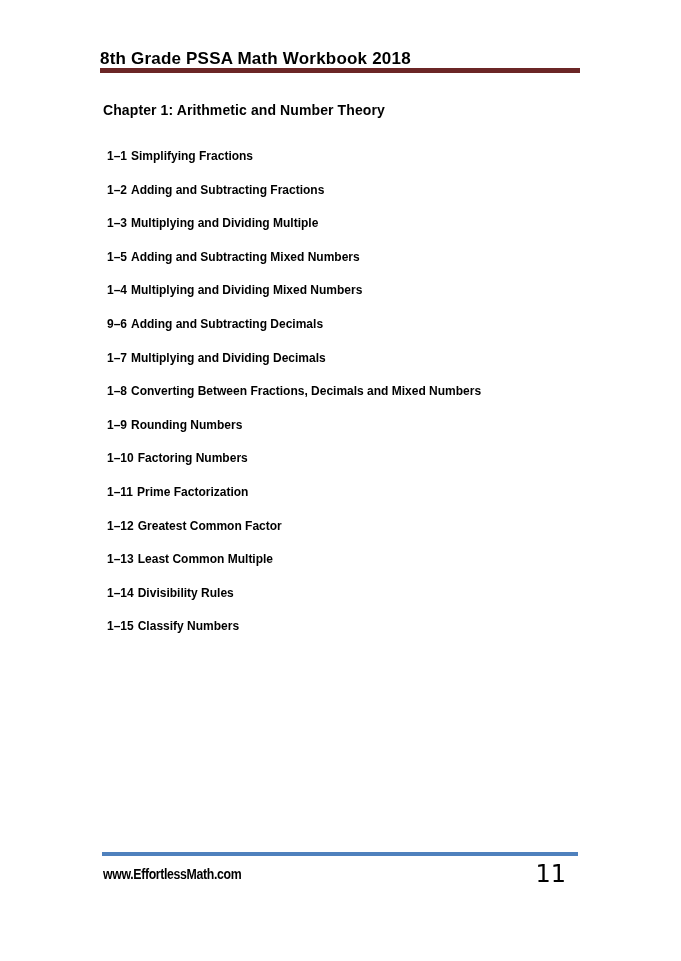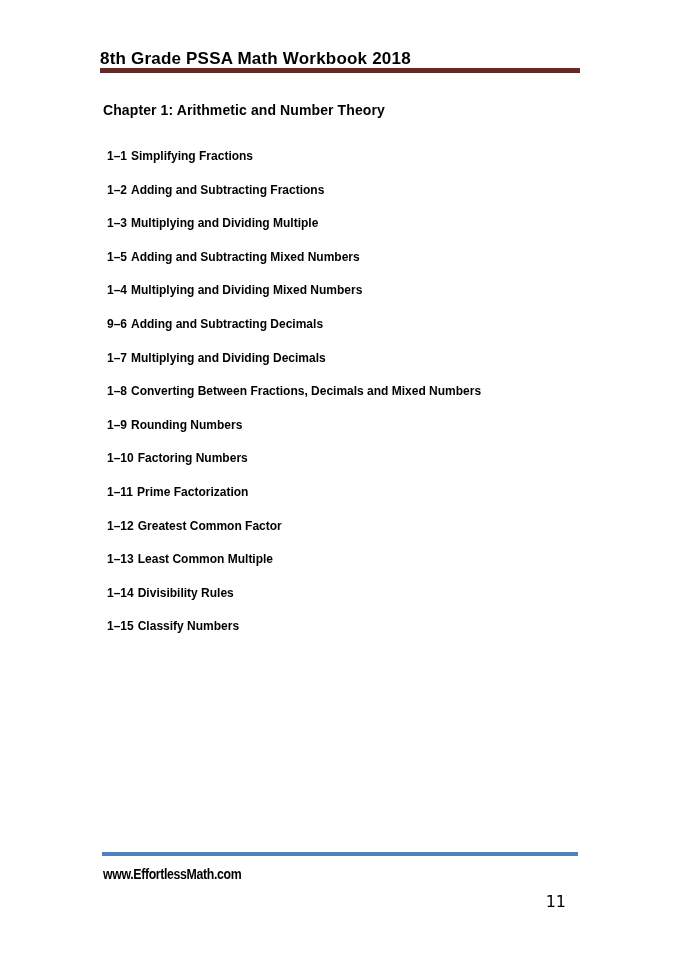--- a/index.html
+++ b/index.html
@@ -71,22 +71,22 @@
       top: 866px;
       font-size: 14px;
       font-weight: bold;
       letter-spacing: -0.4px;
       transform: scaleX(0.88);
       transform-origin: left center;
     }
     .footer-page {
       position: absolute;
       right: 115px;
-      top: 892px;
-      font-size: 16px;
+      top: 860px;
+      font-size: 24px;
       font-family: "DejaVu Sans", sans-serif;
       font-weight: normal;
     }
   </style>
 </head>
 <body>
 
 <div>
   <div class="header-title">8th Grade PSSA Math Workbook 2018</div>
   <div class="header-rule"></div>

